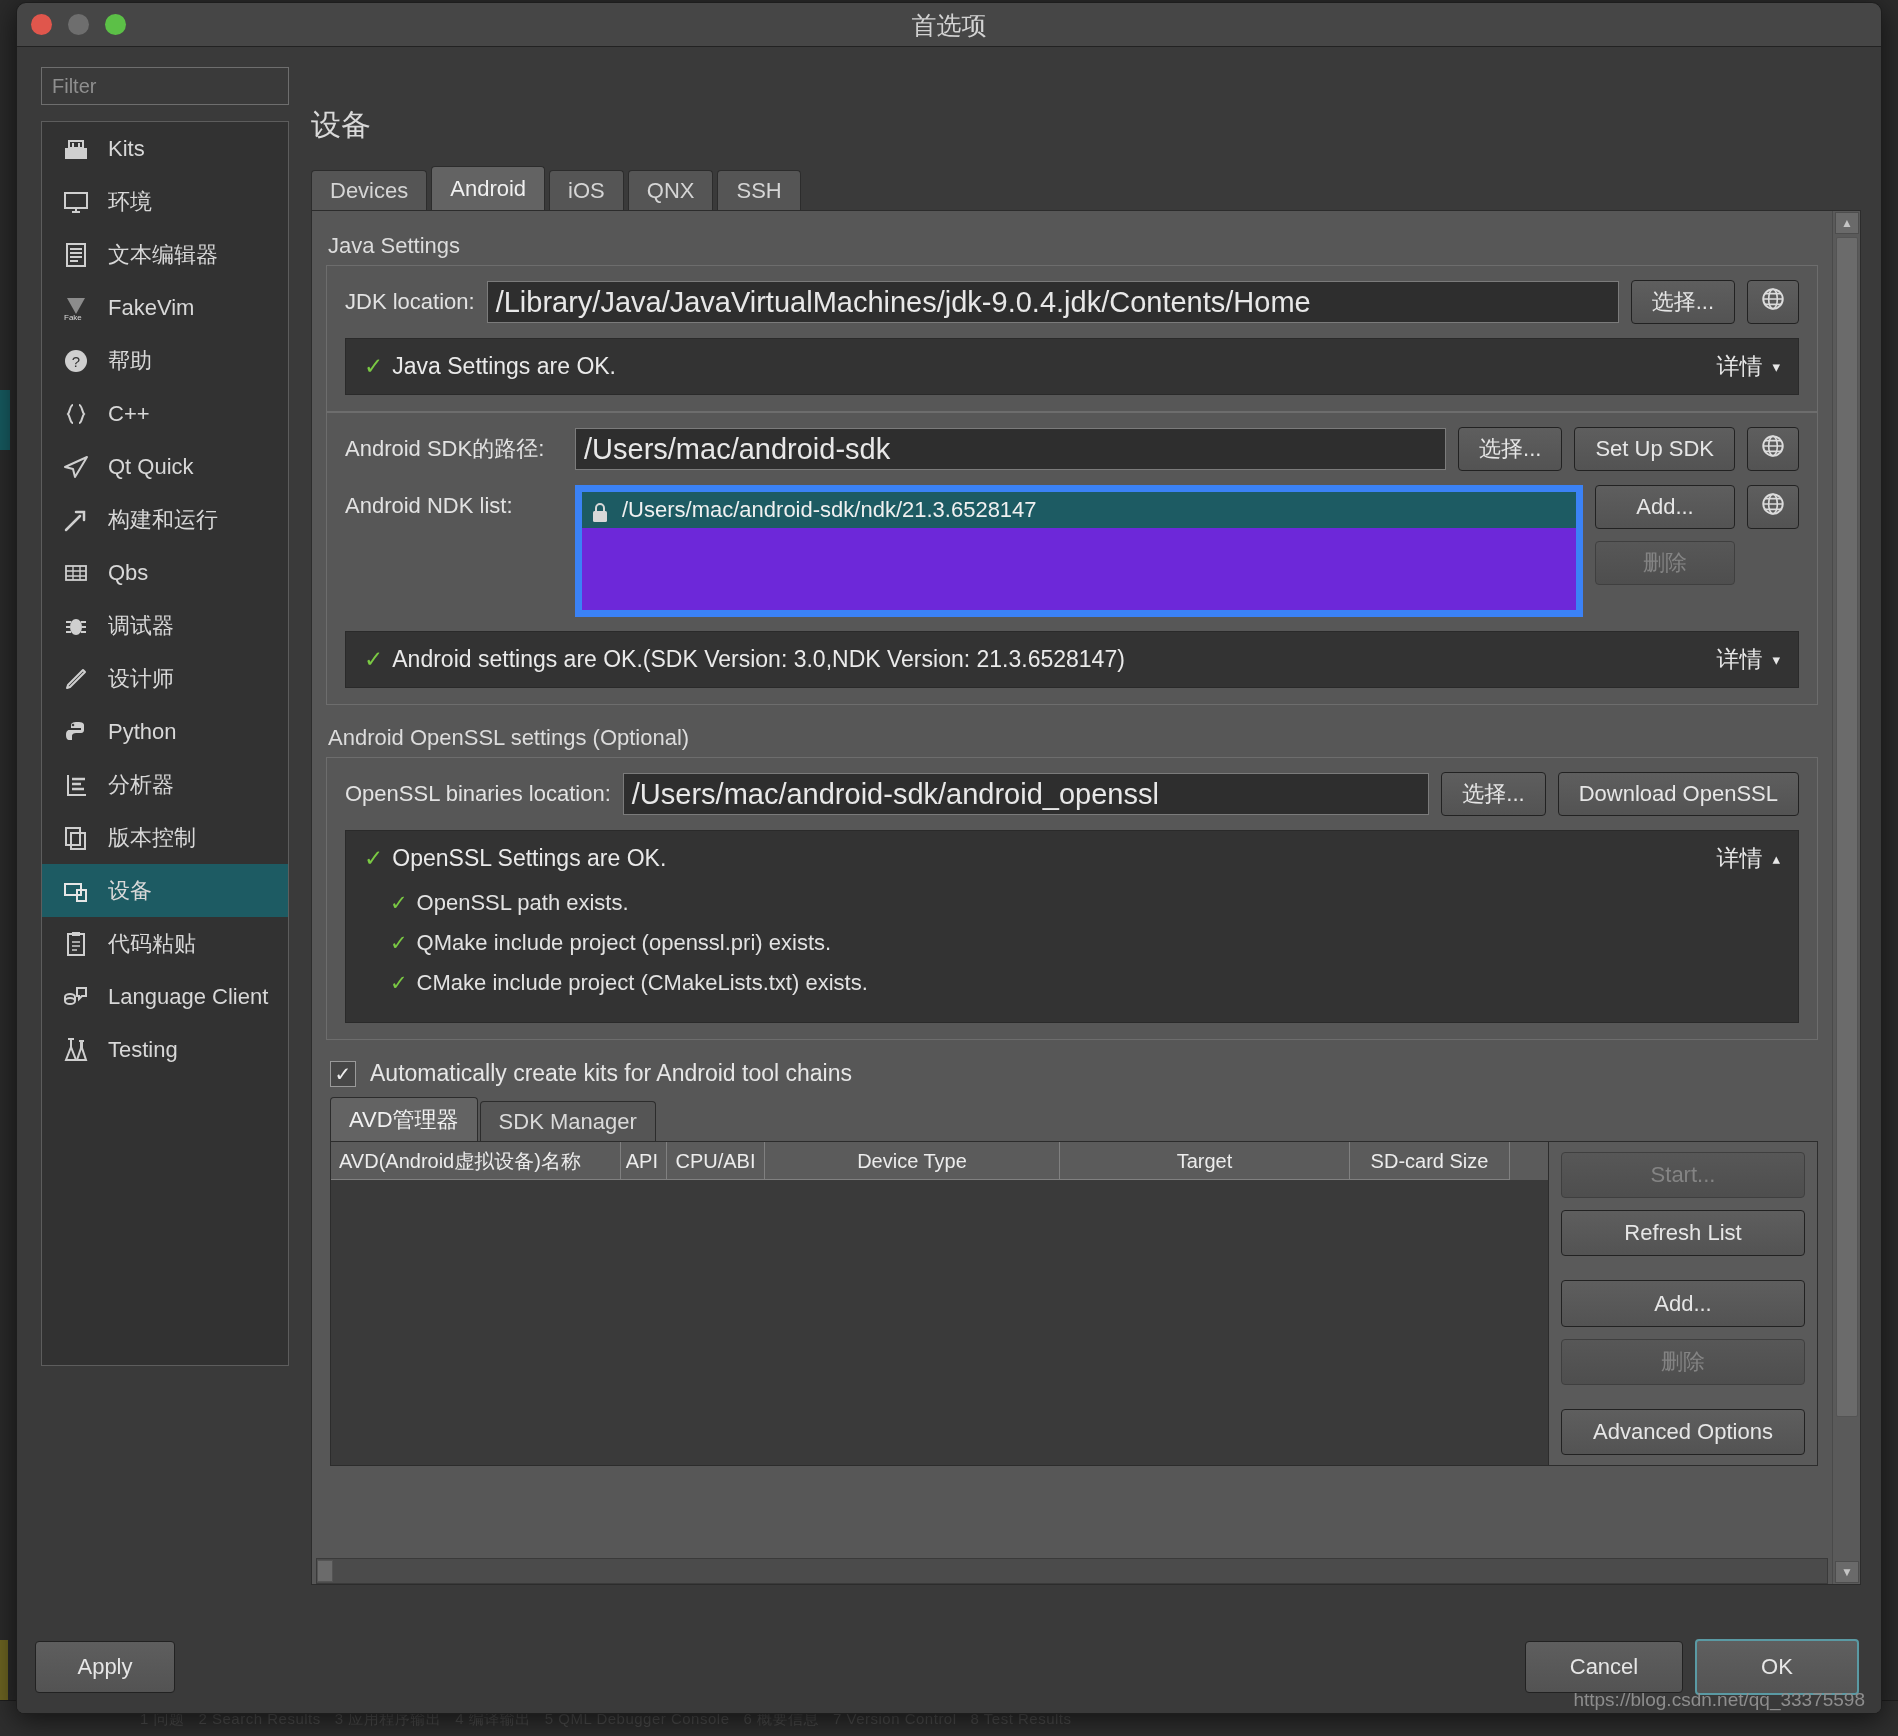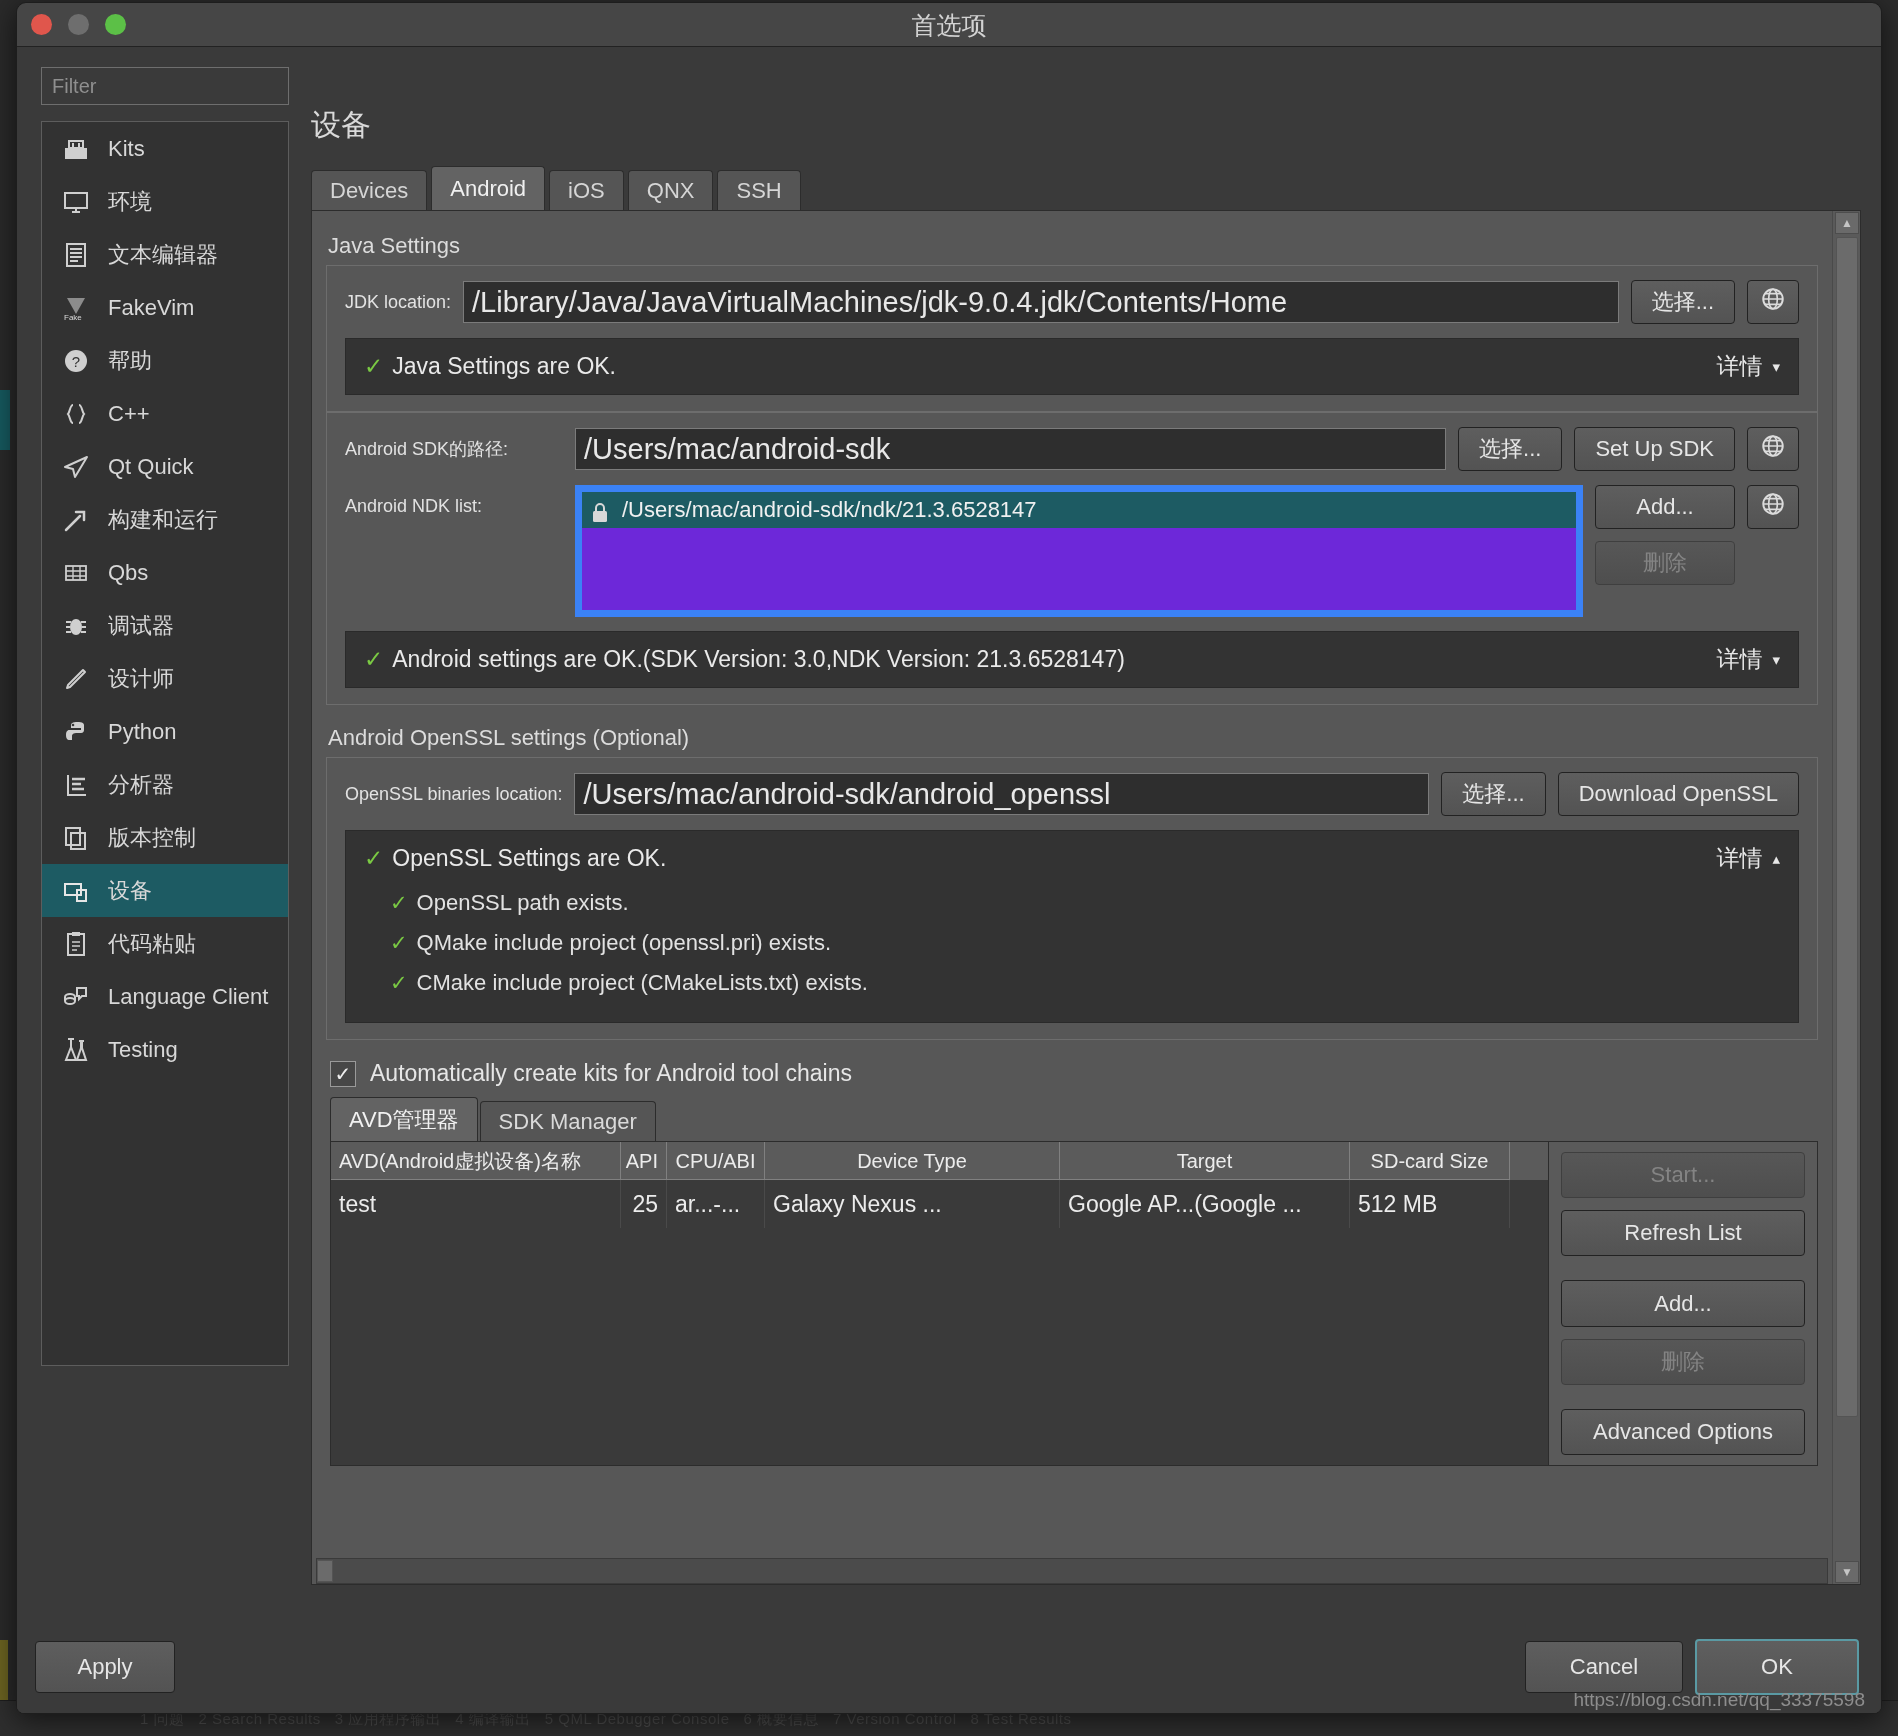--- a/index.html
+++ b/index.html
@@ -80,21 +80,21 @@
   .tabpanel {
     background:#575757; border:1px solid #2c2c2c; position:relative;
     height: 1375px; margin-left:4px; overflow:hidden;
   }
   .scrollviewport { position:absolute; left:0; top:0; right:28px; bottom:0; overflow:hidden; padding: 16px 14px 0 14px;}
 
   .group-label { color:#dcdcdc; font-size:22px; margin: 6px 0 6px 2px; }
   .group-box { border:1px solid #6d6d6d; background:#575757; padding: 14px 18px 16px 18px; }
 
   .row { display:flex; align-items:center; gap:12px; margin-bottom: 14px; }
-  .row-label { color:#e2e2e2; font-size:18px; white-space:nowrap; }
+  .row-label { color:#e2e2e2; font-size:22px; white-space:nowrap; }
   .textfield {
     background:#2e2e2e; border:1px solid #7b7b7b; color:#e8e8e8;
     font-size: 29px; height: 42px; line-height:40px; padding: 0 8px; flex:1; min-width:0;
     overflow:hidden; white-space:nowrap;
   }
   .btn {
     background: linear-gradient(#5e5e5e,#535353); border:1px solid #222;
     color:#e6e6e6; font-size:22px; height:44px; padding: 0 20px;
     border-radius:4px; white-space:nowrap; cursor:default;
     display:flex; align-items:center; justify-content:center;
@@ -546,28 +546,20 @@
           <div class="avd-area">
             <div class="avd-table">
               <div class="avd-head">
                 <div class="c0">AVD(Android虚拟设备)名称</div>
                 <div class="c1">API</div>
                 <div class="c2">CPU/ABI</div>
                 <div class="c3">Device Type</div>
                 <div class="c4">Target</div>
                 <div class="c5">SD-card Size</div>
               </div>
-              <div class="avd-body-row">
-                <div class="c0">test</div>
-                <div class="c1">25</div>
-                <div class="c2">ar...-...</div>
-                <div class="c3">Galaxy Nexus ...</div>
-                <div class="c4">Google AP...(Google ...</div>
-                <div class="c5">512 MB</div>
-              </div>
             </div>
             <div class="avd-side">
               <div class="btn disabled">Start...</div>
               <div class="btn">Refresh List</div>
               <div class="btn" style="margin-top:12px;">Add...</div>
               <div class="btn disabled">删除</div>
               <div class="spacer"></div>
               <div class="btn">Advanced Options</div>
             </div>
           </div>

